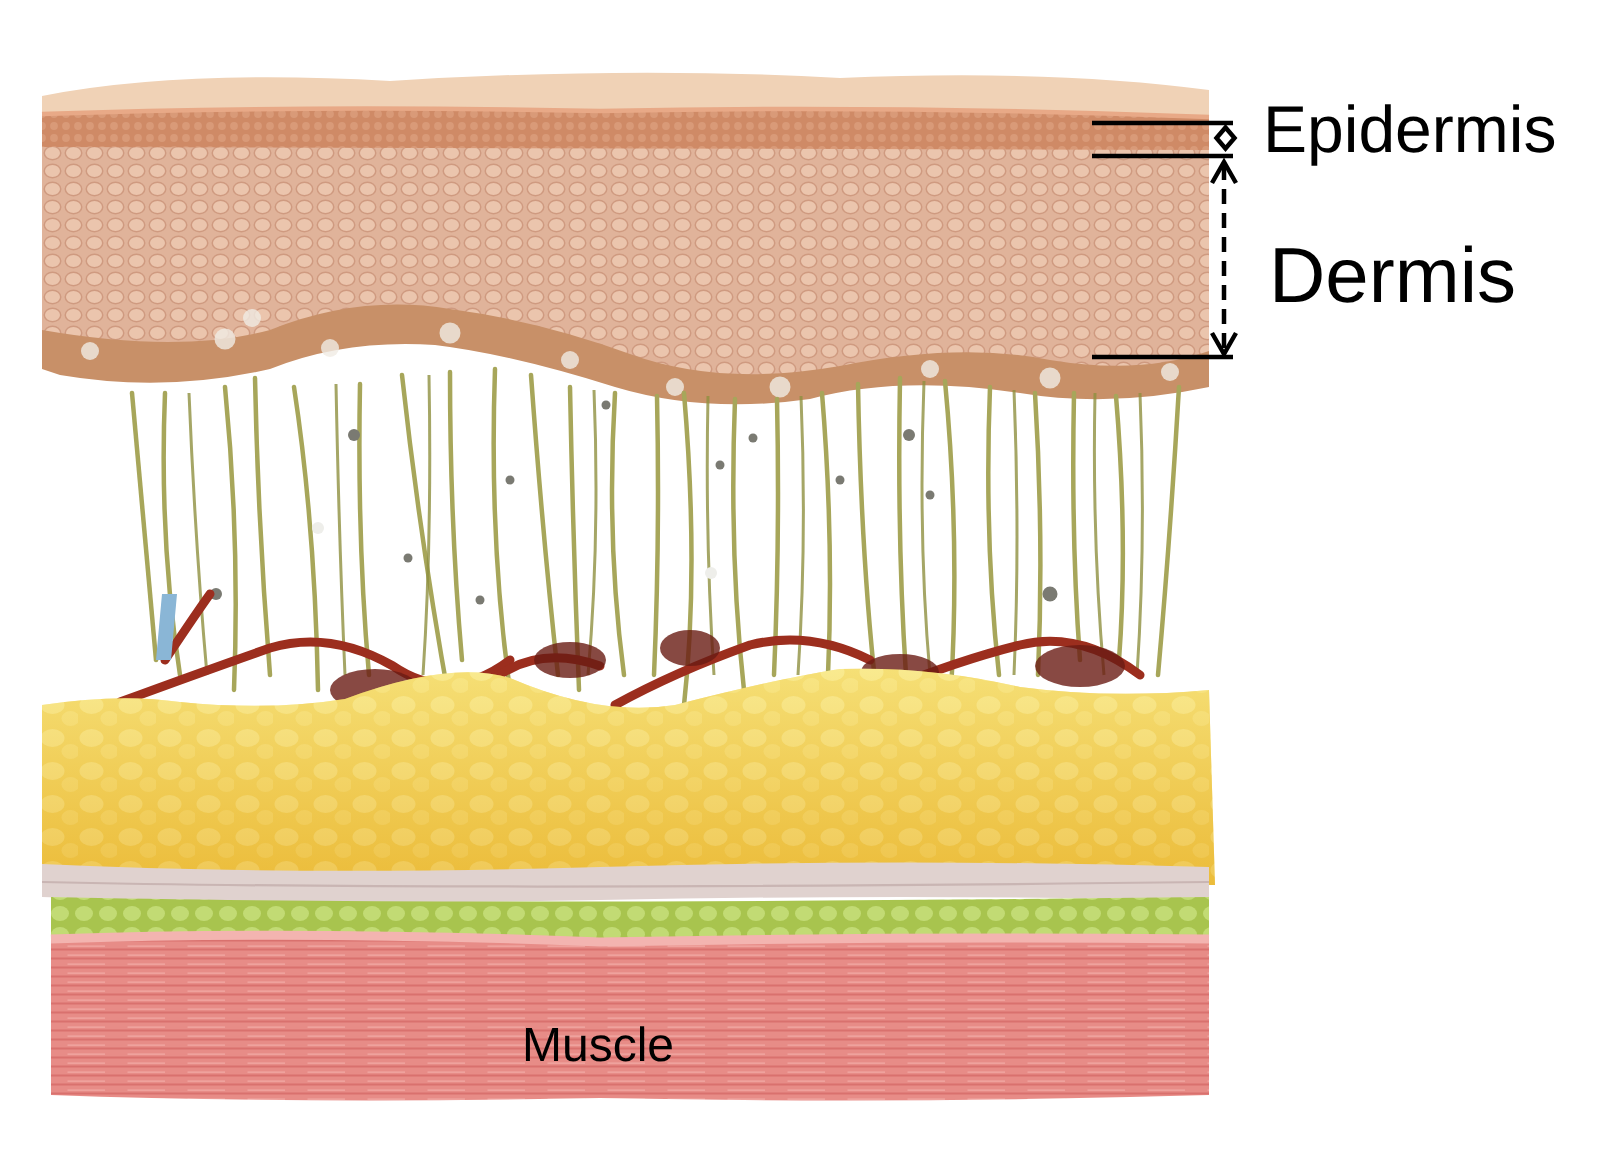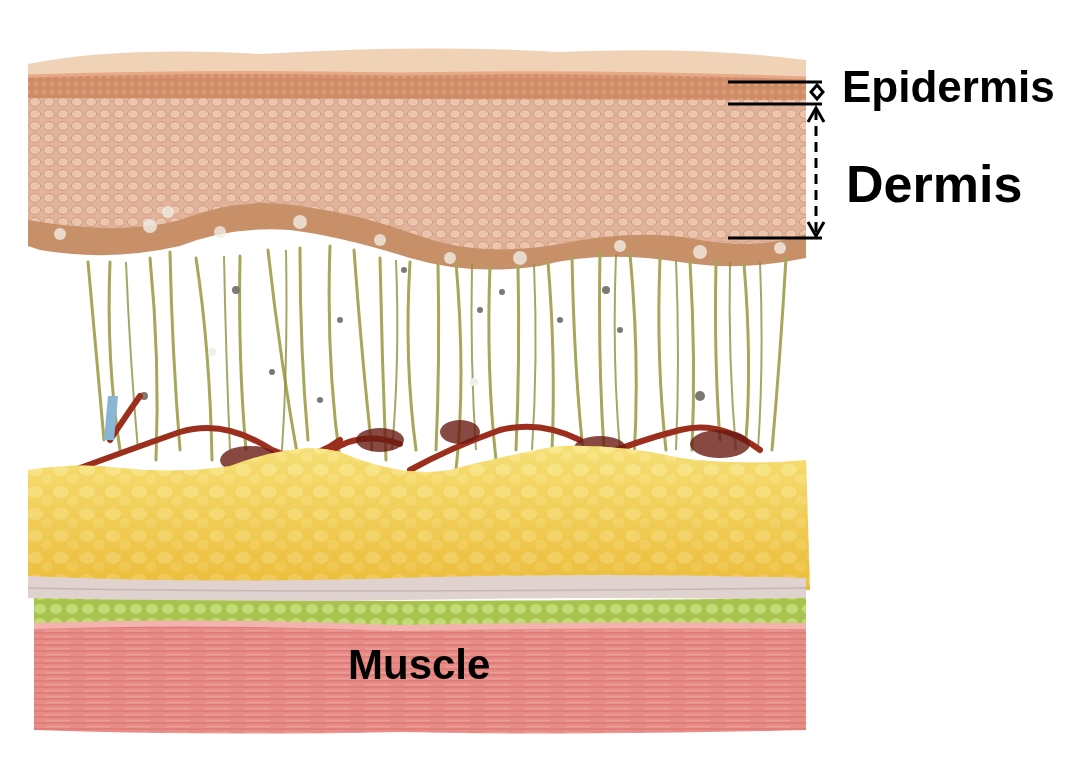--- a/index.html
+++ b/index.html
@@ -1,21 +1,21 @@
 <!DOCTYPE html>
 <html><head>
 <meta charset="utf-8">
 <style>
   html, body { margin: 0; padding: 0; background: #ffffff; }
   body { width: 1080px; height: 776px; position: relative; overflow: hidden; font-family: "Liberation Sans", sans-serif; }
-  .stage { position: absolute; left: 0; top: 0; width: 1080px; height: 584px; font-weight: bold; }
+  .stage { position: absolute; left: 0; top: 0; width: 1080px; height: 584px; }
   .label { position: absolute; color: #000; font-family: "Liberation Sans", sans-serif; white-space: nowrap; }
   .lbl-epi { left: 842px; top: 62px; font-size: 44px; }
   .lbl-der { left: 846px; top: 154px; font-size: 52px; }
-  .lbl-mus { left: 348px; top: 641px; font-size: 42px; }
+  .lbl-mus { left: 348px; top: 678px; font-size: 32px; }
 </style>
 </head>
 <body>
 
 <div class="stage">
   <svg width="1080" height="776" viewBox="0 0 1080 776">
     <defs>
       <pattern id="cells" width="14" height="12" patternUnits="userSpaceOnUse">
         <rect width="14" height="12" fill="#e0b39a"></rect>
         <ellipse cx="7" cy="6" rx="5.5" ry="4.5" fill="#ebc5ad" stroke="#cf9a80" stroke-width="1"></ellipse>

